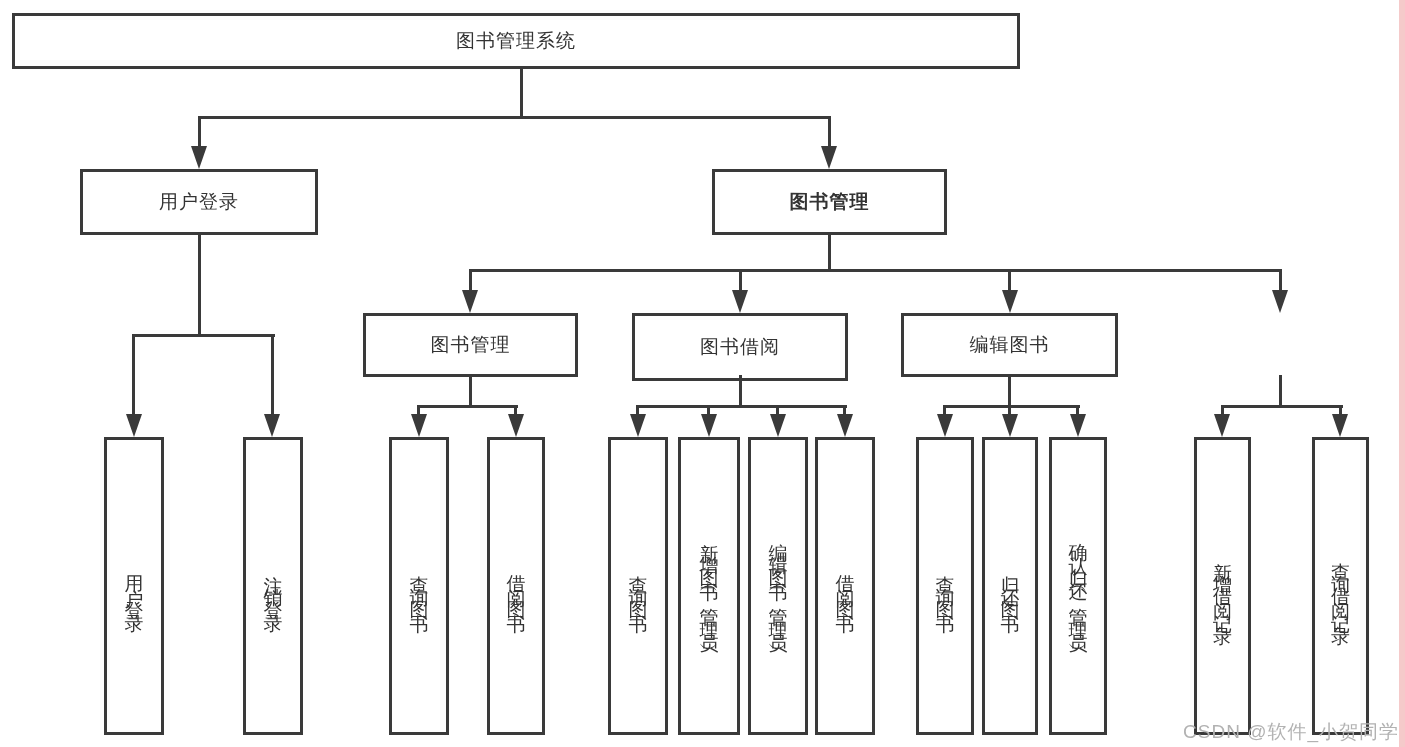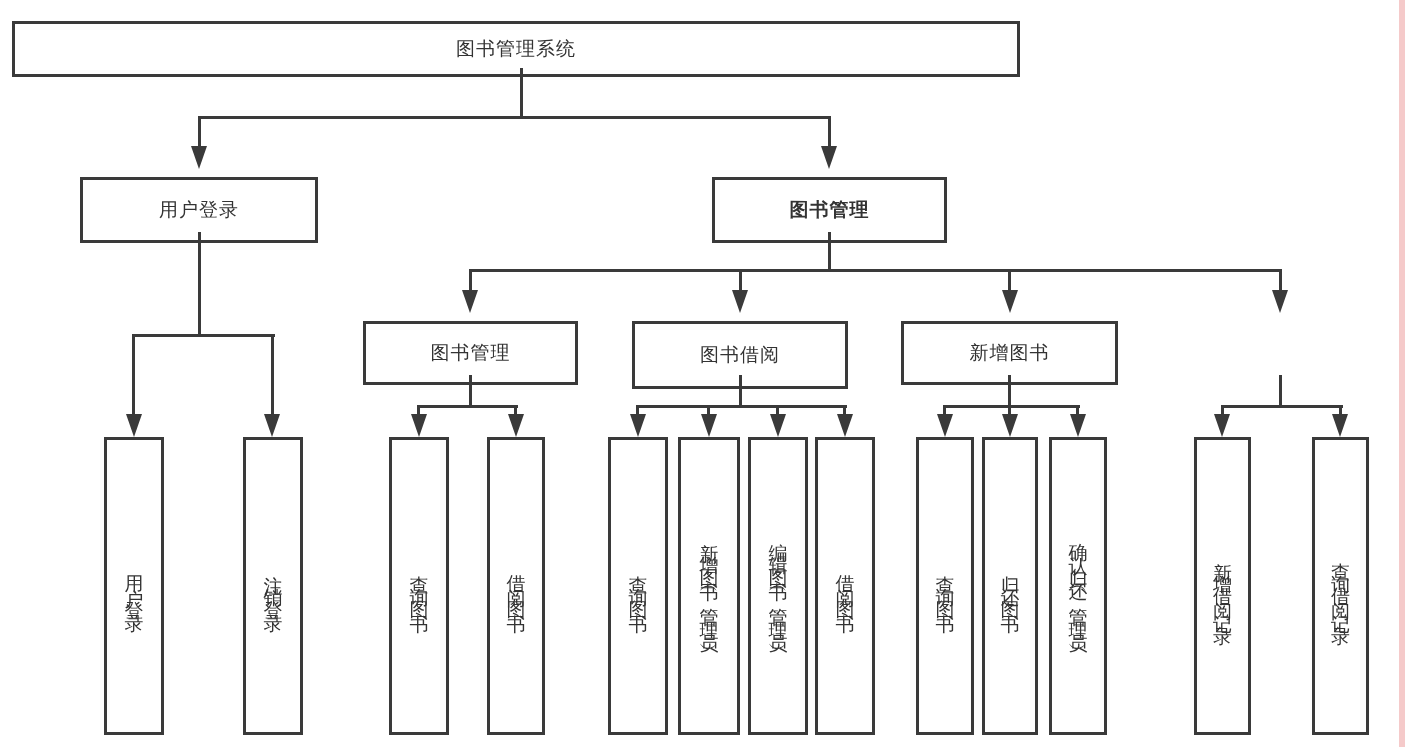--- a/index.html
+++ b/index.html
@@ -13,21 +13,21 @@
   .stage{
     position:relative;width:1405px;height:747px;overflow:hidden;
     background:var(--background);
     font-family:"Liberation Sans","DejaVu Sans",sans-serif;
     color:var(--text);
   }
   .box{
     position:absolute;box-sizing:border-box;
     border:3px solid var(--line);background:#fff;
     display:flex;align-items:center;justify-content:center;
-    font-size:19px;letter-spacing:1px;color:var(--text);margin-top:8px;
+    font-size:19px;letter-spacing:1px;color:var(--text);
   }
   .vbox{
     position:absolute;box-sizing:border-box;
     border:3px solid var(--line);background:#fff;
     display:flex;align-items:center;justify-content:center;
   }
   .vbox span{
     writing-mode:vertical-rl;text-orientation:mixed;
     font-size:19px;line-height:1.05;letter-spacing:13px;color:var(--text);
   }
@@ -74,21 +74,21 @@
   <div class="ah" style="left:462px;top:290px;"></div>
   <div class="ln" style="left:739px;top:269px;width:3px;height:24px;"></div>
   <div class="ah" style="left:732px;top:290px;"></div>
   <div class="ln" style="left:1008px;top:269px;width:3px;height:24px;"></div>
   <div class="ah" style="left:1002px;top:290px;"></div>
   <div class="ln" style="left:1279px;top:269px;width:3px;height:24px;"></div>
   <div class="ah" style="left:1272px;top:290px;"></div>
 
   <div class="box" style="left:363px;top:313px;width:215px;height:64px;">图书管理</div>
   <div class="box" style="left:632px;top:313px;width:216px;height:68px;">图书借阅</div>
-  <div class="box" style="left:901px;top:313px;width:217px;height:64px;">新增图书</div>
+  <div class="box" style="left:901px;top:313px;width:217px;height:64px;">编辑图书</div>
 
   <div class="ln" style="left:469px;top:375px;width:3px;height:33px;"></div>
   <div class="ln" style="left:418px;top:405px;width:100px;height:3px;"></div>
   <div class="ln" style="left:417px;top:405px;width:3px;height:12px;"></div>
   <div class="ah" style="left:411px;top:414px;"></div>
   <div class="ln" style="left:514px;top:405px;width:3px;height:12px;"></div>
   <div class="ah" style="left:508px;top:414px;"></div>
 
   <div class="ln" style="left:739px;top:375px;width:3px;height:33px;"></div>
   <div class="ln" style="left:636px;top:405px;width:211px;height:3px;"></div>
@@ -156,14 +156,15 @@
 
   <div class="vbox" style="left:1194px;top:437px;width:57px;height:298px;">
     <span>新增借阅记录</span>
   </div>
   <div class="vbox" style="left:1312px;top:437px;width:57px;height:298px;">
     <span>查询借阅记录</span>
   </div>
 
   <div class="strip"></div>
 
+  <div class="watermark">CSDN @软件_小贺同学</div>
 
 </div>
 
 </body></html>

